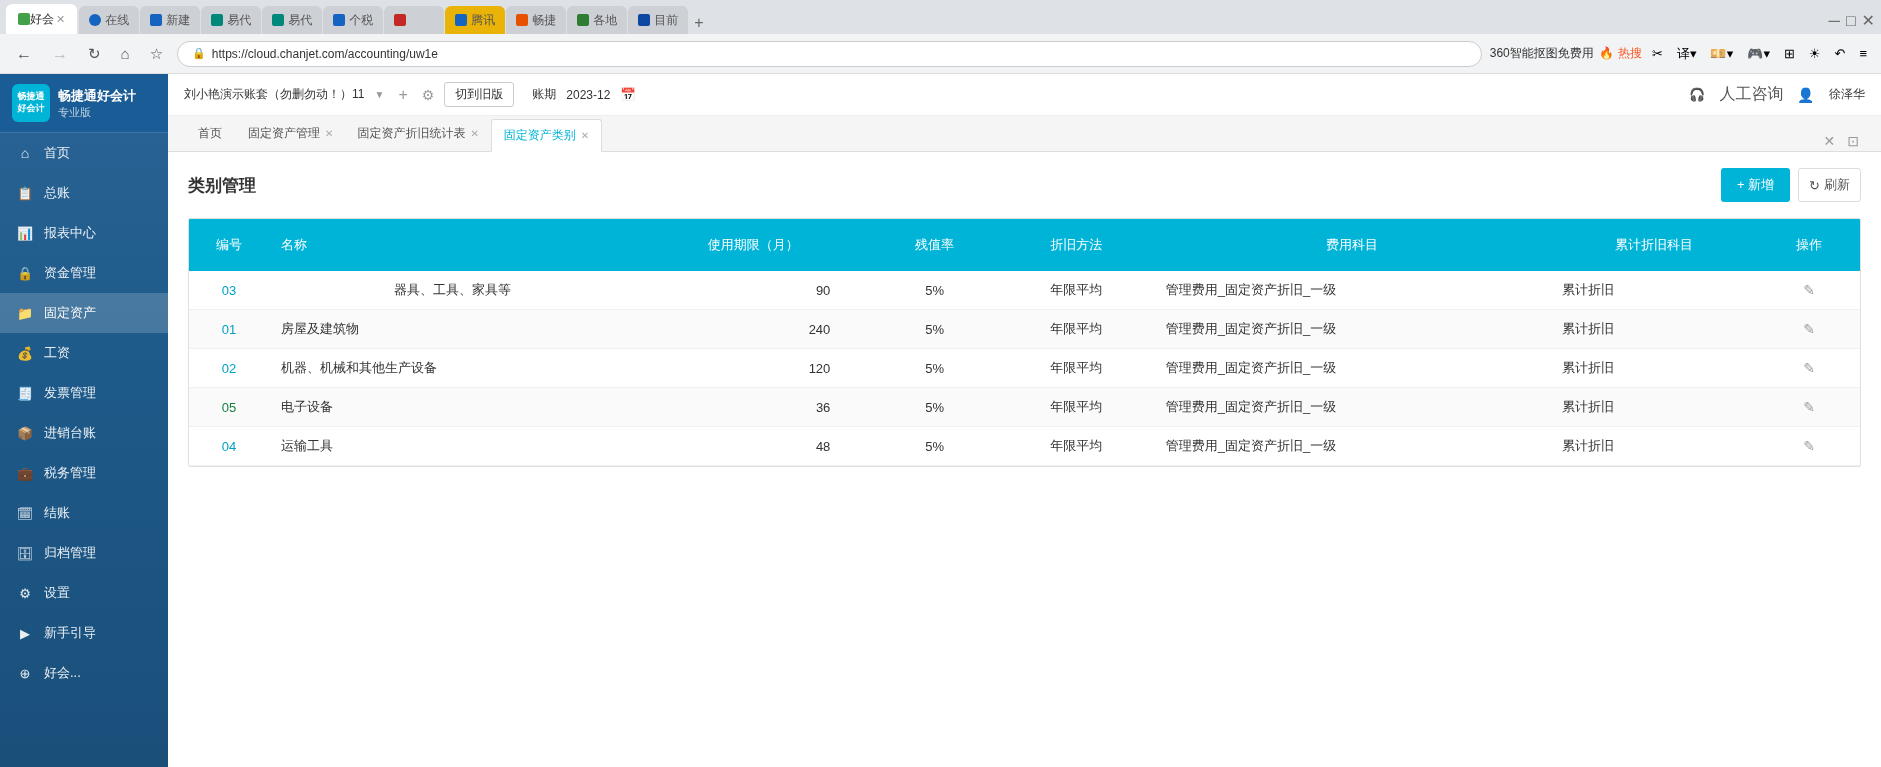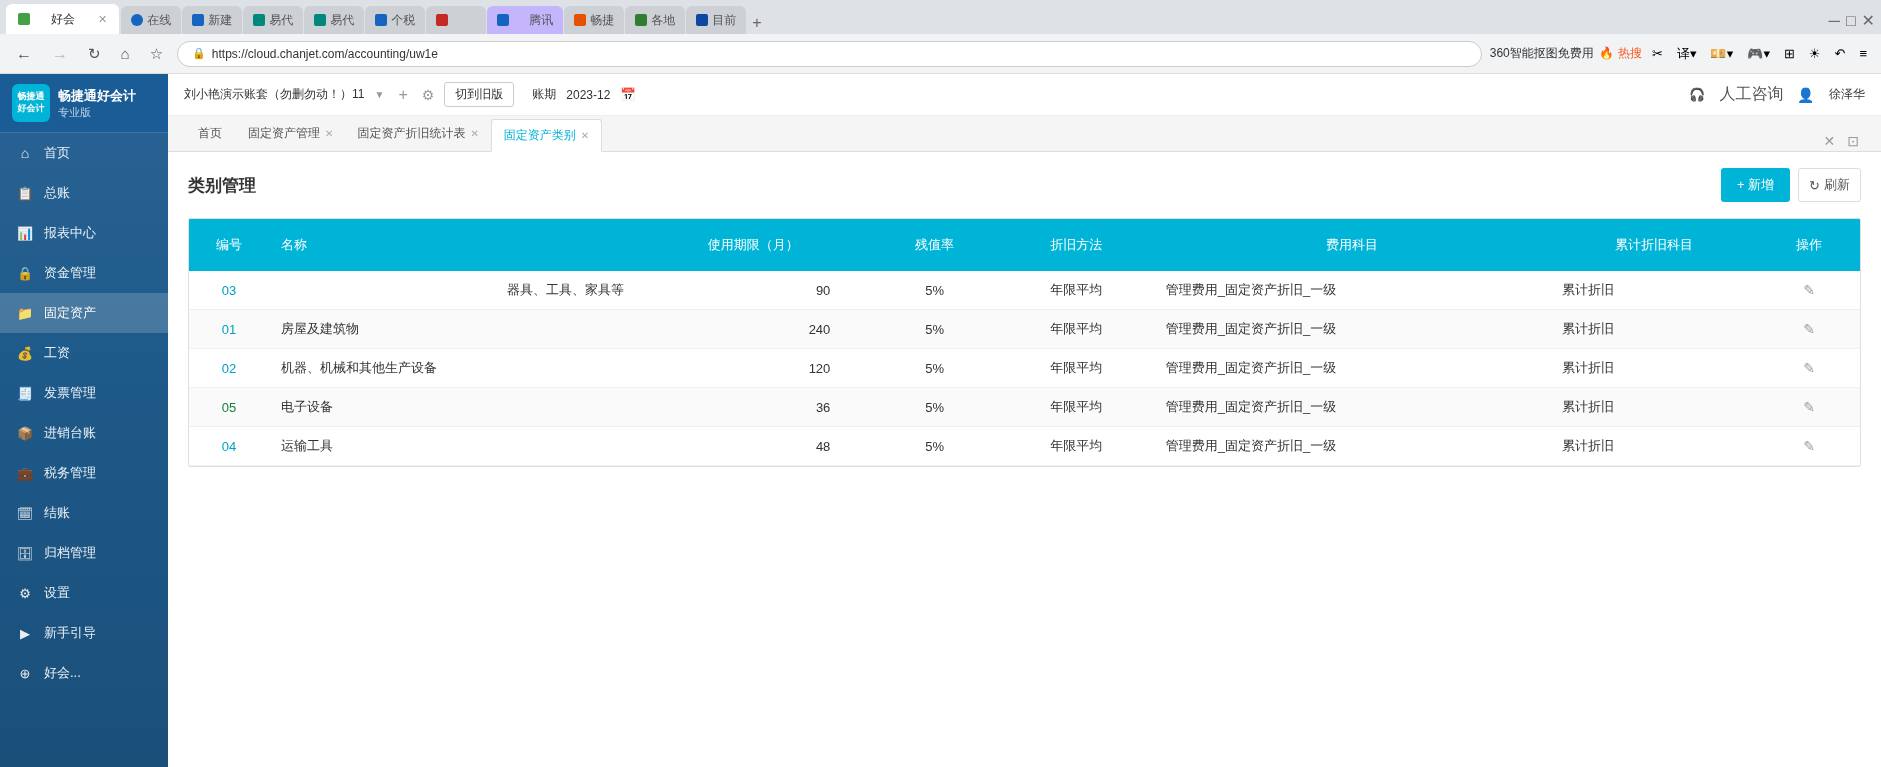--- a/index.html
+++ b/index.html
@@ -2,21 +2,21 @@
 <html><head>
   <meta charset="utf-8">
   <style>
     * { box-sizing: border-box; margin: 0; padding: 0; }
     body { font-family: 'Microsoft YaHei', Arial, sans-serif; font-size: 13px; background: #f5f5f5; overflow: hidden; }
   </style>
 </head>
 <body>
 
 <div style="background:#dee1e6; height:34px; display:flex; align-items:flex-end; padding:0 6px; gap:2px; overflow:hidden;">
-  <div style="background:#fff; padding:5px 12px; border-radius:6px 6px 0 0; font-size:12px; display:flex; align-items:center; gap:21px; height:30px; white-space:nowrap; min-width:0;">
+  <div style="background:#fff; padding:5px 12px; border-radius:6px 6px 0 0; font-size:12px; display:flex; align-items:center; gap:0; height:30px; white-space:nowrap; min-width:0;">
     <span style="width:12px;height:12px;background:#43a047;border-radius:2px;display:inline-block;flex-shrink:0;"></span>
     <span style="font-size:12px;color:#333;">好会</span>
     <span style="color:#999;font-size:11px;margin-left:2px;">✕</span>
   </div>
   <div style="display:flex; align-items:flex-end; gap:1px;">
     <div style="background:#cdd0d5;padding:5px 10px;border-radius:6px 6px 0 0;font-size:12px;display:flex;align-items:center;gap:4px;height:28px;white-space:nowrap;">
       <span style="width:12px;height:12px;background:#1565c0;border-radius:50%;display:inline-block;flex-shrink:0;"></span>
       <span style="color:#555;">在线</span>
     </div>
     <div style="background:#cdd0d5;padding:5px 10px;border-radius:6px 6px 0 0;font-size:12px;display:flex;align-items:center;gap:4px;height:28px;white-space:nowrap;">
@@ -32,21 +32,21 @@
       <span style="color:#555;">易代</span>
     </div>
     <div style="background:#cdd0d5;padding:5px 10px;border-radius:6px 6px 0 0;font-size:12px;display:flex;align-items:center;gap:4px;height:28px;white-space:nowrap;">
       <span style="width:12px;height:12px;background:#1565c0;border-radius:2px;display:inline-block;flex-shrink:0;"></span>
       <span style="color:#555;">个税</span>
     </div>
     <div style="background:#cdd0d5;padding:5px 10px;border-radius:6px 6px 0 0;font-size:12px;display:flex;align-items:center;gap:4px;height:28px;white-space:nowrap;">
       <span style="width:12px;height:12px;background:#c62828;border-radius:2px;display:inline-block;flex-shrink:0;"></span>
       <span style="color:#555;margin-top:48px;">企业</span>
     </div>
-    <div style="background:#c4b5fd;padding:5px 10px;border-radius:6px 6px 0 0;font-size:12px;display:flex;align-items:center;gap:20px;height:28px;white-space:nowrap;">
+    <div style="background:#eab308;padding:5px 10px;border-radius:6px 6px 0 0;font-size:12px;display:flex;align-items:center;gap:4px;height:28px;white-space:nowrap;">
       <span style="width:12px;height:12px;background:#1565c0;border-radius:2px;display:inline-block;flex-shrink:0;"></span>
       <span style="color:#555;">腾讯</span>
     </div>
     <div style="background:#cdd0d5;padding:5px 10px;border-radius:6px 6px 0 0;font-size:12px;display:flex;align-items:center;gap:4px;height:28px;white-space:nowrap;">
       <span style="width:12px;height:12px;background:#e65100;border-radius:2px;display:inline-block;flex-shrink:0;"></span>
       <span style="color:#555;">畅捷</span>
     </div>
     <div style="background:#cdd0d5;padding:5px 10px;border-radius:6px 6px 0 0;font-size:12px;display:flex;align-items:center;gap:4px;height:28px;white-space:nowrap;">
       <span style="width:12px;height:12px;background:#2e7d32;border-radius:2px;display:inline-block;flex-shrink:0;"></span>
       <span style="color:#555;">各地</span>
@@ -222,21 +222,21 @@
               <th style="padding:10px 12px;text-align:center;font-weight:normal;white-space:nowrap;">残值率</th>
               <th style="padding:10px 12px;text-align:center;font-weight:normal;white-space:nowrap;">折旧方法</th>
               <th style="padding:10px 12px;text-align:center;font-weight:normal;white-space:nowrap;">费用科目</th>
               <th style="padding:10px 12px;text-align:center;font-weight:normal;white-space:nowrap;">累计折旧科目</th>
               <th style="padding:10px 12px;text-align:center;font-weight:normal;white-space:nowrap;">操作</th>
             </tr>
           </thead>
           <tbody id="table-body">
           <tr style="border-bottom: 1px solid rgb(240, 240, 240); background: rgb(255, 255, 255);">
                 <td style="padding: 10px 12px; text-align: center; color: rgb(0, 160, 196);">03</td>
-                <td style="padding: 10px 12px; text-align: right; color: rgb(51, 51, 51);">器具、工具、家具等</td>
+                <td style="padding: 10px 12px; text-align: center; color: rgb(51, 51, 51);">器具、工具、家具等</td>
                 <td style="padding: 10px 40px 10px 12px; text-align: right; color: rgb(51, 51, 51);">90</td>
                 <td style="padding: 10px 12px; text-align: center; color: rgb(51, 51, 51);">5%</td>
                 <td style="padding: 10px 12px; text-align: center; color: rgb(51, 51, 51);">年限平均</td>
                 <td style="padding: 10px 12px; text-align: left; color: rgb(51, 51, 51);">管理费用_固定资产折旧_一级</td>
                 <td style="padding: 10px 12px; text-align: left; color: rgb(51, 51, 51);">累计折旧</td>
                 <td style="padding: 10px 12px; text-align: center; color: rgb(153, 153, 153); cursor: pointer; font-size: 14px;">✎</td>
               </tr>
               <tr style="border-bottom: 1px solid rgb(240, 240, 240); background: rgb(250, 250, 250);">
                 <td style="padding: 10px 12px; text-align: center; color: rgb(0, 160, 196);">01</td>
                 <td style="padding: 10px 12px; text-align: left; color: rgb(51, 51, 51);">房屋及建筑物</td>

